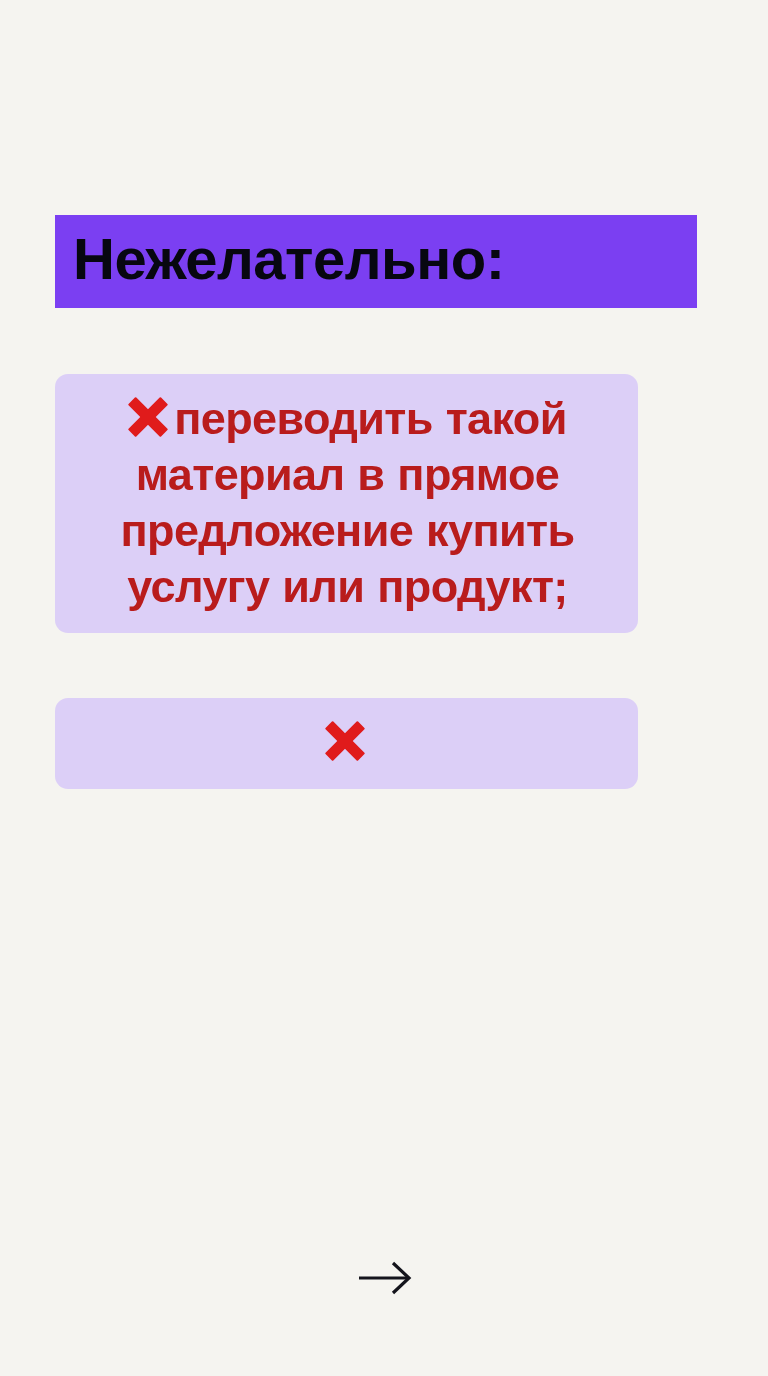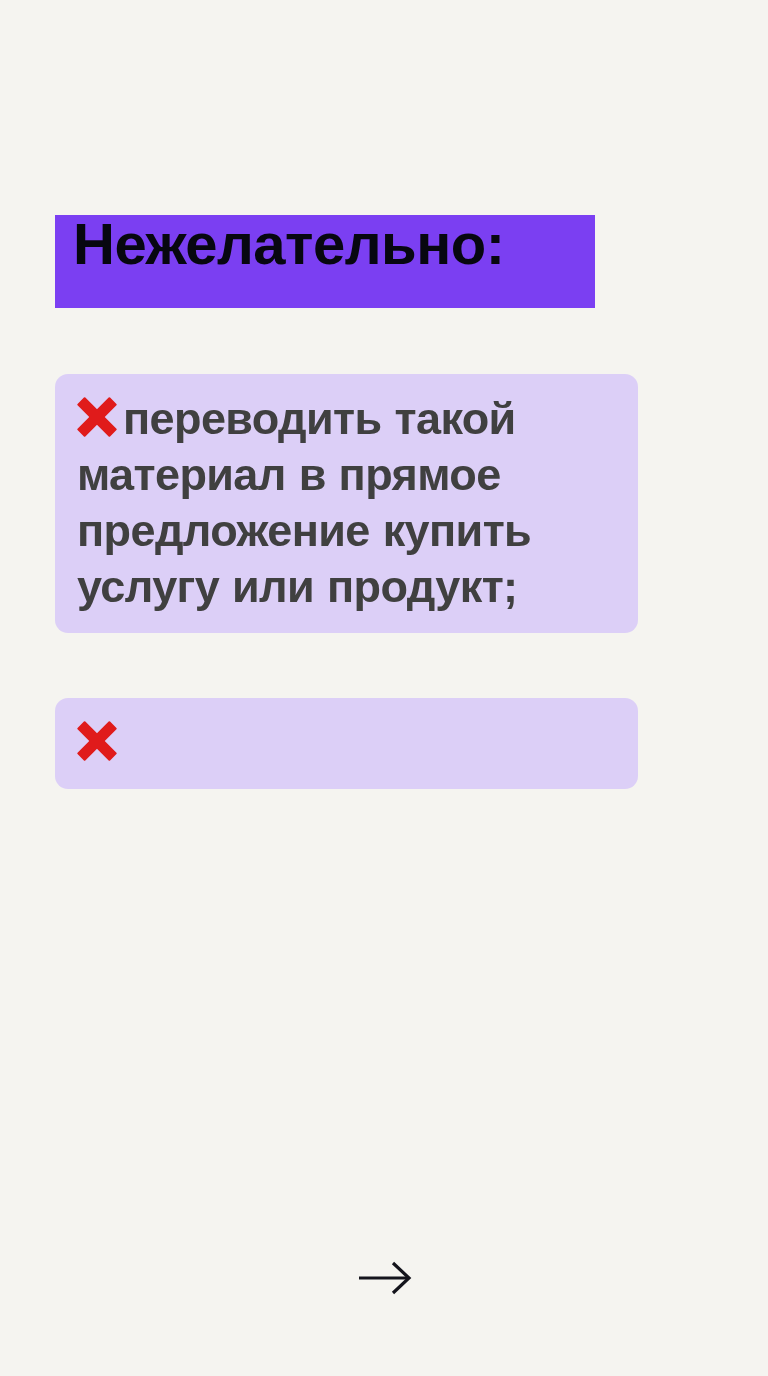--- a/index.html
+++ b/index.html
@@ -22,25 +22,25 @@
     width: 768px;
     height: 1376px;
     box-sizing: border-box;
   }
 
   
   .header-banner {
     position: absolute;
     left: 55px;
     top: 215px;
-    width: 540px;
+    width: 642px;
     height: 93px;
     background: #7B3FF2;
     display: flex;
-    align-items: flex-start;
+    align-items: center;
     box-sizing: border-box;
     padding: 0 18px 6px 18px;
   }
   .header-title {
     font-size: 58px;
     line-height: 1;
     font-weight: 800;
     letter-spacing: -0.5px;
     color: #070710;
     white-space: nowrap;
@@ -57,23 +57,24 @@
     padding: 17px 20px 18px 22px;
   }
   .card-1 { top: 374px; }
   .card-2 { top: 698px; }
 
   .card-text {
     font-size: 45px;
     line-height: 56px;
     font-weight: 800;
     letter-spacing: -0.6px;
-    color: #404040;
+    color: #b91c1c;
     margin: 0;
     word-spacing: 1px;
+    text-align: center;
   }
 
   .x-icon {
     display: inline-block;
     vertical-align: -3px;
     width: 40px;
     height: 40px;
     position: relative;
     margin-right: 6px;
   }

